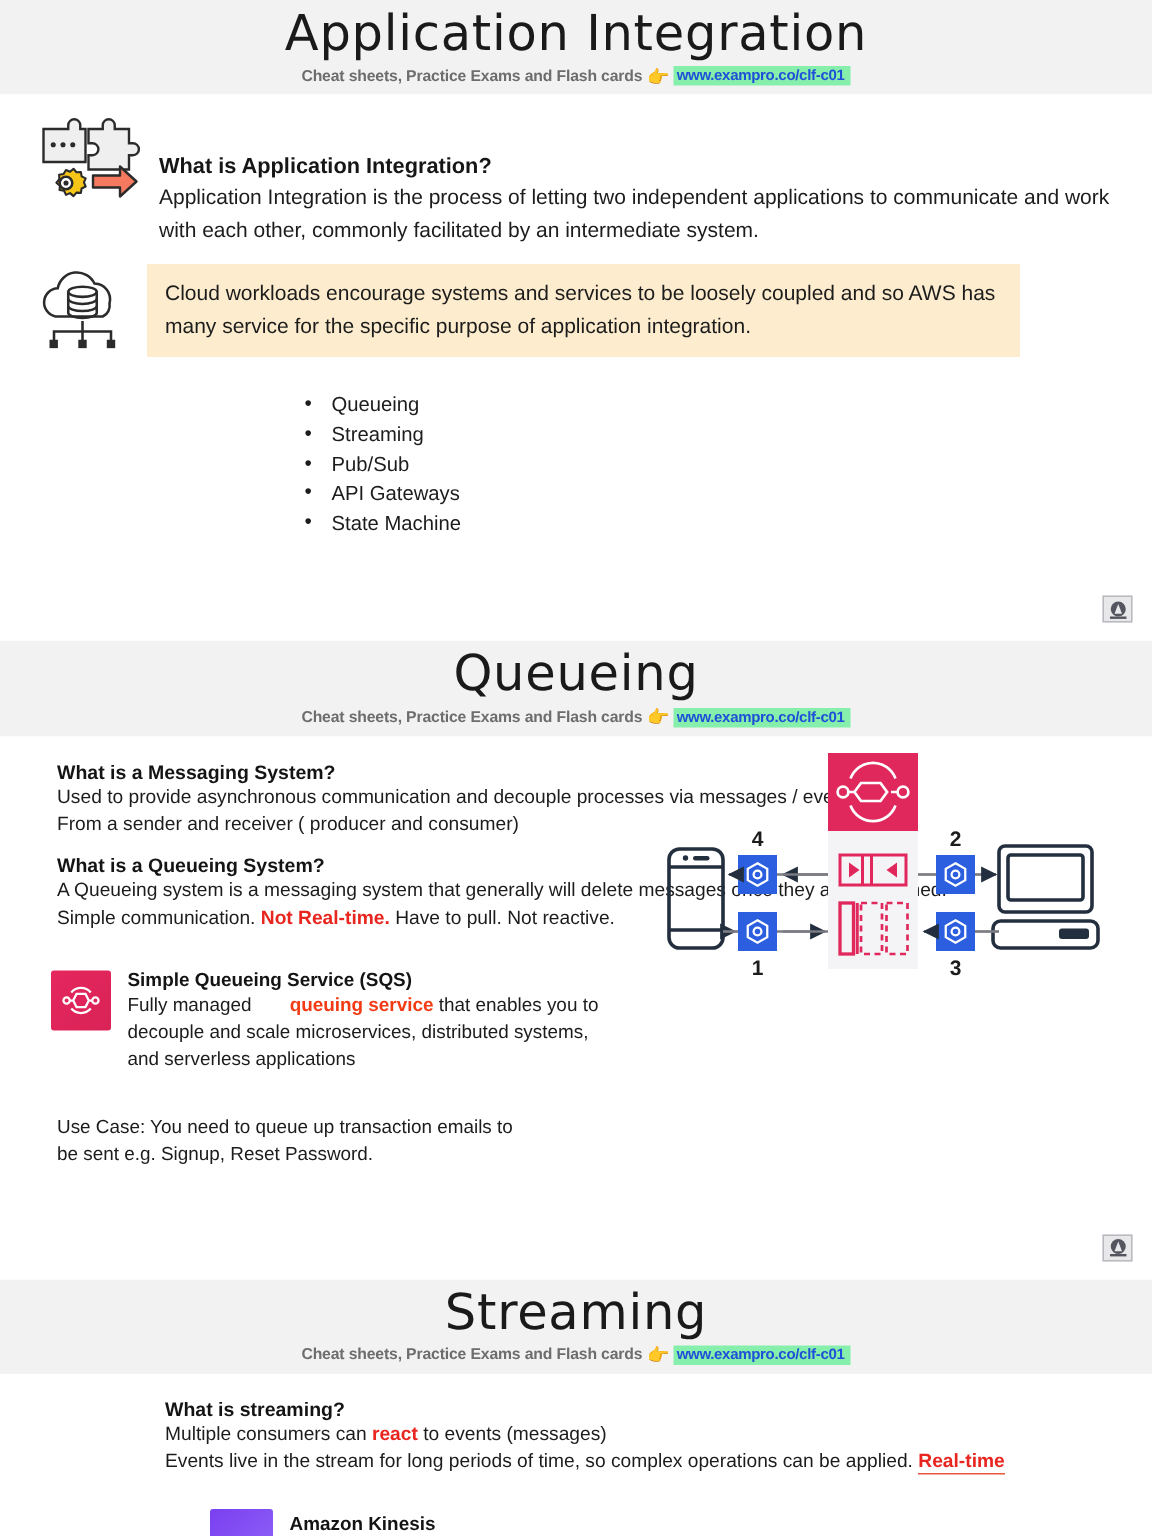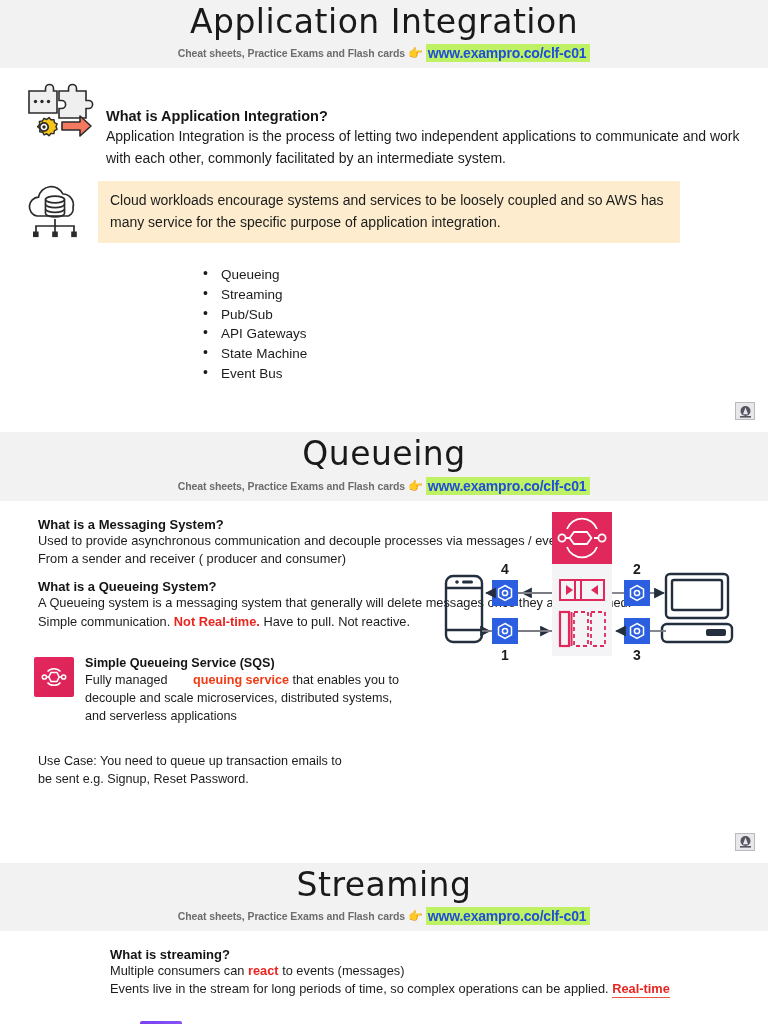--- a/index.html
+++ b/index.html
@@ -34,24 +34,24 @@
     color: #6d6d6d;
     font-weight: 600;
     letter-spacing: -0.1px;
     display: flex;
     align-items: center;
     justify-content: center;
     gap: 3px;
   }
   .hand-icon { font-size: 12px; line-height: 1; color: #f0b429; }
   .banner-url {
-    background: #bef264;
+    background: #86efac;
     color: #1f4fd8;
     font-weight: bold;
-    font-size: 14px;
+    font-size: 10px;
     padding: 1px 4px 1px 2px;
     letter-spacing: -0.2px;
   }
 
   
   .slide-body { position: relative; background: #fff; }
 
   .sec1 { height: 364px; }
   .sec2 { height: 362px; }
   .sec3 { height: 130px; }
@@ -251,21 +251,20 @@
       <div class="callout-box">Cloud workloads encourage systems and services to be loosely coupled and so AWS has many service for the specific purpose of application integration.</div>
     </div>
 
     <div class="patterns">
       <ul>
         <li>Queueing</li>
         <li>Streaming</li>
         <li>Pub/Sub</li>
         <li>API Gateways</li>
         <li>State Machine</li>
-        <li>Event Bus</li>
       </ul>
     </div>
 
     <div class="corner-mark" style="top:334px;">
       <svg width="13" height="13" viewBox="0 0 13 13">
         <circle cx="6.5" cy="6" r="5" fill="#55555f"></circle>
         <path d="M6.5 2.6 L9 9.2 H4 Z" fill="#e9e9ee"></path>
         <rect x="1" y="11" width="11" height="1.6" fill="#55555f"></rect>
       </svg>
     </div>

